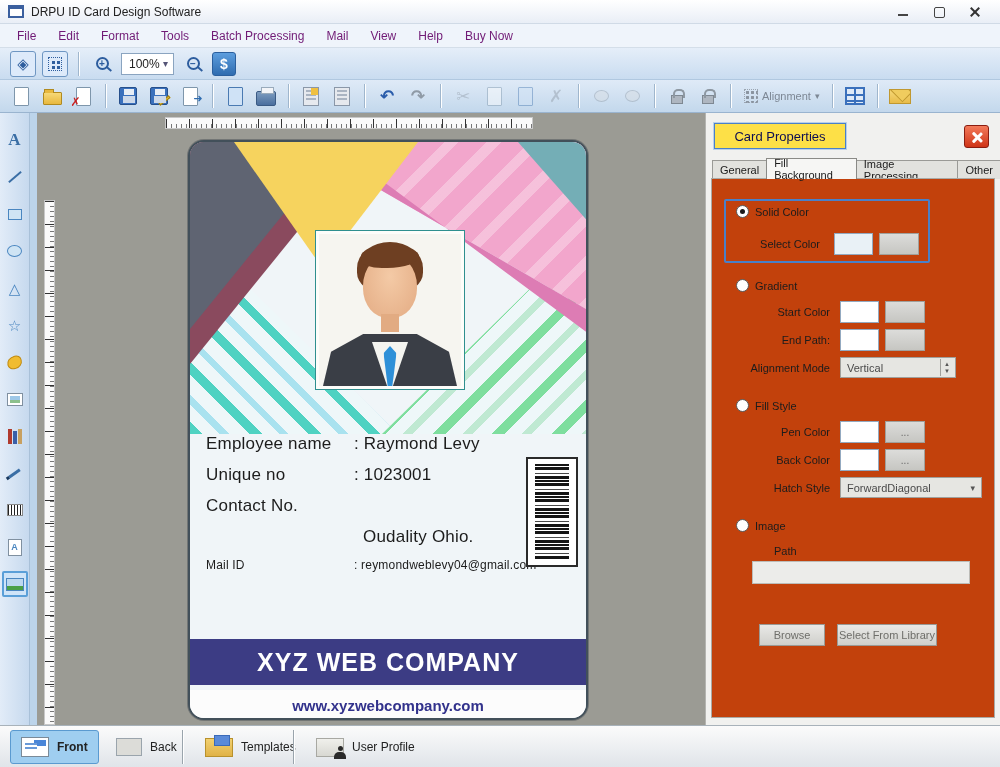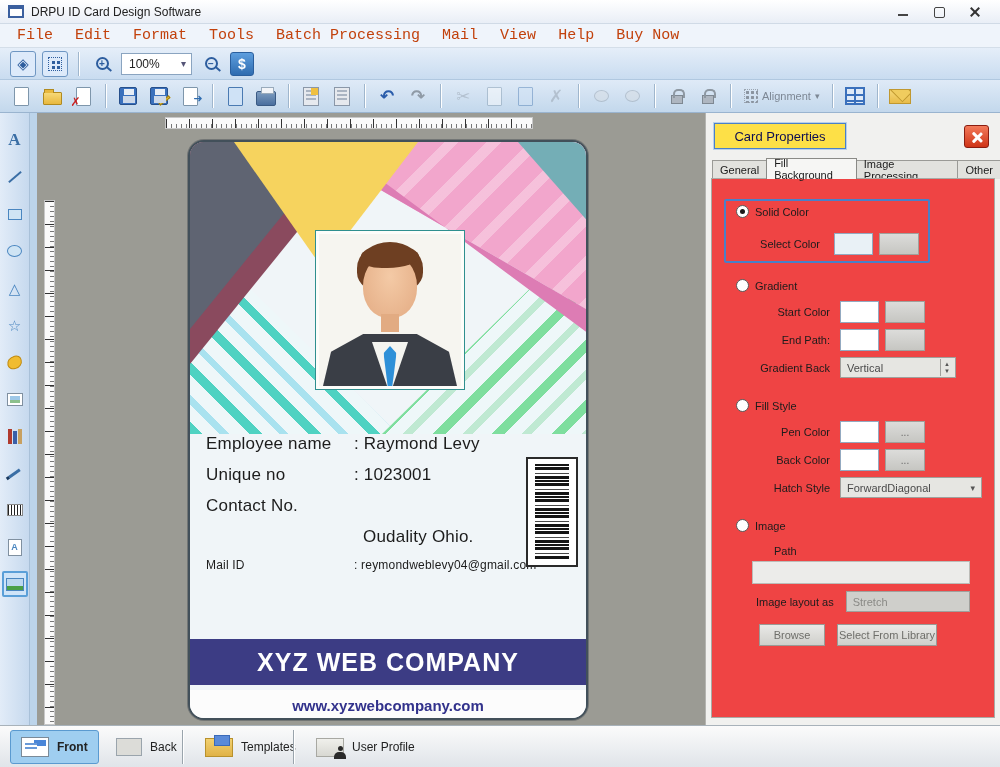--- a/index.html
+++ b/index.html
@@ -15,37 +15,37 @@
   .win-controls { display:flex; align-items:center; gap:22px; padding-right:10px; }
   .wc { width:14px; height:14px; position:relative; cursor:pointer; }
   .wc-min::after { content:""; position:absolute; left:2px; right:2px; bottom:3px; height:2px; background:#444; }
   .wc-max::after { content:""; position:absolute; left:2px; top:2px; width:9px; height:9px; border:1.5px solid #444; border-radius:2px; }
   .wc-close::before,.wc-close::after { content:""; position:absolute; left:6px; top:1px; width:2px; height:12px; background:#333; }
   .wc-close::before { transform:rotate(45deg);} .wc-close::after { transform:rotate(-45deg);}
 
   
   .menubar { position:absolute; top:24px; left:0; right:0; height:24px; background:#eff4fb;
     border-bottom:1px solid #d4dee9; display:flex; align-items:center; padding-left:6px; }
-  .menu-item { font-size:15px; color:#c2410c; padding:3px 11px; cursor:pointer;font-family:Liberation Mono, monospace; }
+  .menu-item { font-size:12px; color:#701a75; padding:3px 11px; cursor:pointer; }
 
   
   .toolbar1 { position:absolute; top:48px; left:0; right:0; height:32px;
     background:linear-gradient(#e5eef9,#c9dcf0); border-bottom:1px solid #b0c8e0;
     display:flex; align-items:center; gap:6px; padding-left:10px; }
   .tb-sep { width:1px; height:24px; background:#9fb6cd; box-shadow:1px 0 0 #ffffff; margin:0 4px; }
   .tbtn { width:26px; height:26px; display:flex; align-items:center; justify-content:center;
     border:1px solid transparent; border-radius:3px; cursor:pointer; position:relative; }
   .tbtn.boxed { border:1px solid #6e96c2; background:#ddeafa; }
   .glyph-blue { color:#2d5d9e; font-size:15px; line-height:1; }
   .dotted-square { width:14px; height:14px; border:1px dotted #2d5d9e; position:relative; }
   .dotted-square::before { content:""; position:absolute; left:3px; top:3px; width:3px; height:3px; background:#2d5d9e; box-shadow:5px 0 0 #2d5d9e,0 5px 0 #2d5d9e,5px 5px 0 #2d5d9e; }
   .mag { width:13px; height:13px; border:2px solid #2d5d9e; border-radius:50%; position:relative;
     font-size:10px; font-weight:bold; color:#2d5d9e; display:flex; align-items:center; justify-content:center; }
   .mag::after { content:""; position:absolute; width:6px; height:2px; background:#2d5d9e; right:-5px; bottom:-2px; transform:rotate(40deg); }
-  .zoom-combo { width:71px; height:22px; background:#fff; border:1px solid #8aa4c0; display:flex; align-items:center;
+  .zoom-combo { width:53px; height:22px; background:#fff; border:1px solid #8aa4c0; display:flex; align-items:center;
     font-size:12px; color:#222; padding-left:7px; position:relative; cursor:pointer; }
   .zoom-combo .combo-caret { position:absolute; right:5px; color:#557; font-size:10px; }
   .dollar-btn { width:24px; height:24px; background:linear-gradient(#5d9ede,#2f6cb0); border:1px solid #2a5f9e; border-radius:3px;
     color:#fff; font-weight:bold; font-size:14px; display:flex; align-items:center; justify-content:center; }
 
   
   .toolbar2 { position:absolute; top:80px; left:0; right:0; height:33px;
     background:linear-gradient(#dfeaf7,#c3d8ec); border-bottom:1px solid #9ab4cf;
     display:flex; align-items:center; gap:5px; padding-left:8px; }
   .dim { opacity:.45; }
@@ -171,21 +171,21 @@
     border:1px solid #4a80c8; box-shadow:0 0 0 1px #b9d0ea; display:flex; align-items:center; justify-content:center;
     font-size:13px; color:#0d0d52; }
   .rp-close { position:absolute; left:258px; top:12px; width:25px; height:23px; border:1px solid #8a1d10; border-radius:3px;
     background:linear-gradient(#f37a5a,#cf3417); cursor:pointer; }
   .rp-close::before,.rp-close::after { content:""; position:absolute; left:11px; top:5px; width:2.5px; height:13px; background:#fff; border-radius:1px; }
   .rp-close::before { transform:rotate(45deg);} .rp-close::after { transform:rotate(-45deg);}
   .rp-tabs { position:absolute; left:6px; top:45px; height:21px; display:flex; align-items:flex-end; }
   .rp-tab { font-size:11px; color:#1a1a1a; background:#e2e2de; border:1px solid #9a9a96; border-bottom:none;
     height:19px; display:flex; align-items:center; padding:0 7px; cursor:pointer; margin-right:-1px; }
   .rp-tab.active { background:#f6f6f4; height:21px; position:relative; z-index:2; border-color:#8a8a86; }
-  .rp-body { position:absolute; left:5px; right:5px; top:65px; height:540px; background:#ef4444; border:1px solid #aaaaa6; }
+  .rp-body { position:absolute; left:5px; right:5px; top:65px; height:540px; background:#c2410c; border:1px solid #aaaaa6; }
 
   .radio { width:13px; height:13px; border:1px solid #5a5a5a; border-radius:50%; background:#fff; display:inline-block; position:relative; cursor:pointer; flex:none; }
   .radio.checked::after { content:""; position:absolute; left:3px; top:3px; width:5px; height:5px; border-radius:50%; background:#1a1a1a; }
   .rp-label { font-size:11px; color:#1c1c1c; }
   .rp-row { position:absolute; display:flex; align-items:center; gap:6px; }
   .lab-r { display:inline-block; text-align:right; }
   .swatch { width:39px; height:22px; border:1px solid #93a9c0; background:#fff; cursor:pointer; }
   .swatch.lightblue { background:#e9f1f6; }
   .gbtn { width:40px; height:22px; background:linear-gradient(#dcdcda,#c6c6c2); border:1px solid #a0a09c; cursor:pointer;
     font-size:10px; color:#6a6a6a; display:flex; align-items:center; justify-content:center; }
@@ -499,21 +499,21 @@
         <span class="rp-label lab-r" style="width:118px;">Start Color</span>
         <span class="swatch" style="margin-left:4px;"></span>
         <span class="gbtn"></span>
       </div>
       <div class="rp-row" style="left:0; top:150px;">
         <span class="rp-label lab-r" style="width:118px;">End Path:</span>
         <span class="swatch" style="margin-left:4px;"></span>
         <span class="gbtn"></span>
       </div>
       <div class="rp-row" style="left:0; top:178px;">
-        <span class="rp-label lab-r" style="width:118px;">Gradient Back</span>
+        <span class="rp-label lab-r" style="width:118px;">Alignment Mode</span>
         <span class="combo" style="margin-left:4px; width:116px;">
           <span>Vertical</span>
           <span class="spin">
               <span>▲</span>
               <span>▼</span>
             </span>
         </span>
       </div>
 
       <div class="rp-row" style="left:24px; top:220px;">
@@ -539,26 +539,20 @@
       </div>
 
       <div class="rp-row" style="left:24px; top:340px;justify-content:space-between;">
         <span class="radio"></span>
         <span class="rp-label">Image</span>
       </div>
       <div class="rp-row" style="left:62px; top:366px;">
         <span class="rp-label">Path</span>
       </div>
       <div class="rp-input" style="left:40px; top:382px; width:218px; height:23px;"></div>
-      <div class="rp-row" style="left:44px; top:412px;">
-        <span class="rp-label">Image layout as</span>
-        <span class="combo disabled" style="width:124px; margin-left:6px;">
-          <span>Stretch</span>
-        </span>
-      </div>
       <div class="rp-btn" style="left:47px; top:445px; width:66px; height:22px;">Browse</div>
       <div class="rp-btn" style="left:125px; top:445px; width:100px; height:22px;">Select From Library</div>
     </div>
   </div>
 
   <div class="bottombar">
     <div class="bb-btn active" style="left:10px;">
       <span class="ic-cardfront"></span>
       <span class="bb-label">Front</span>
     </div>

